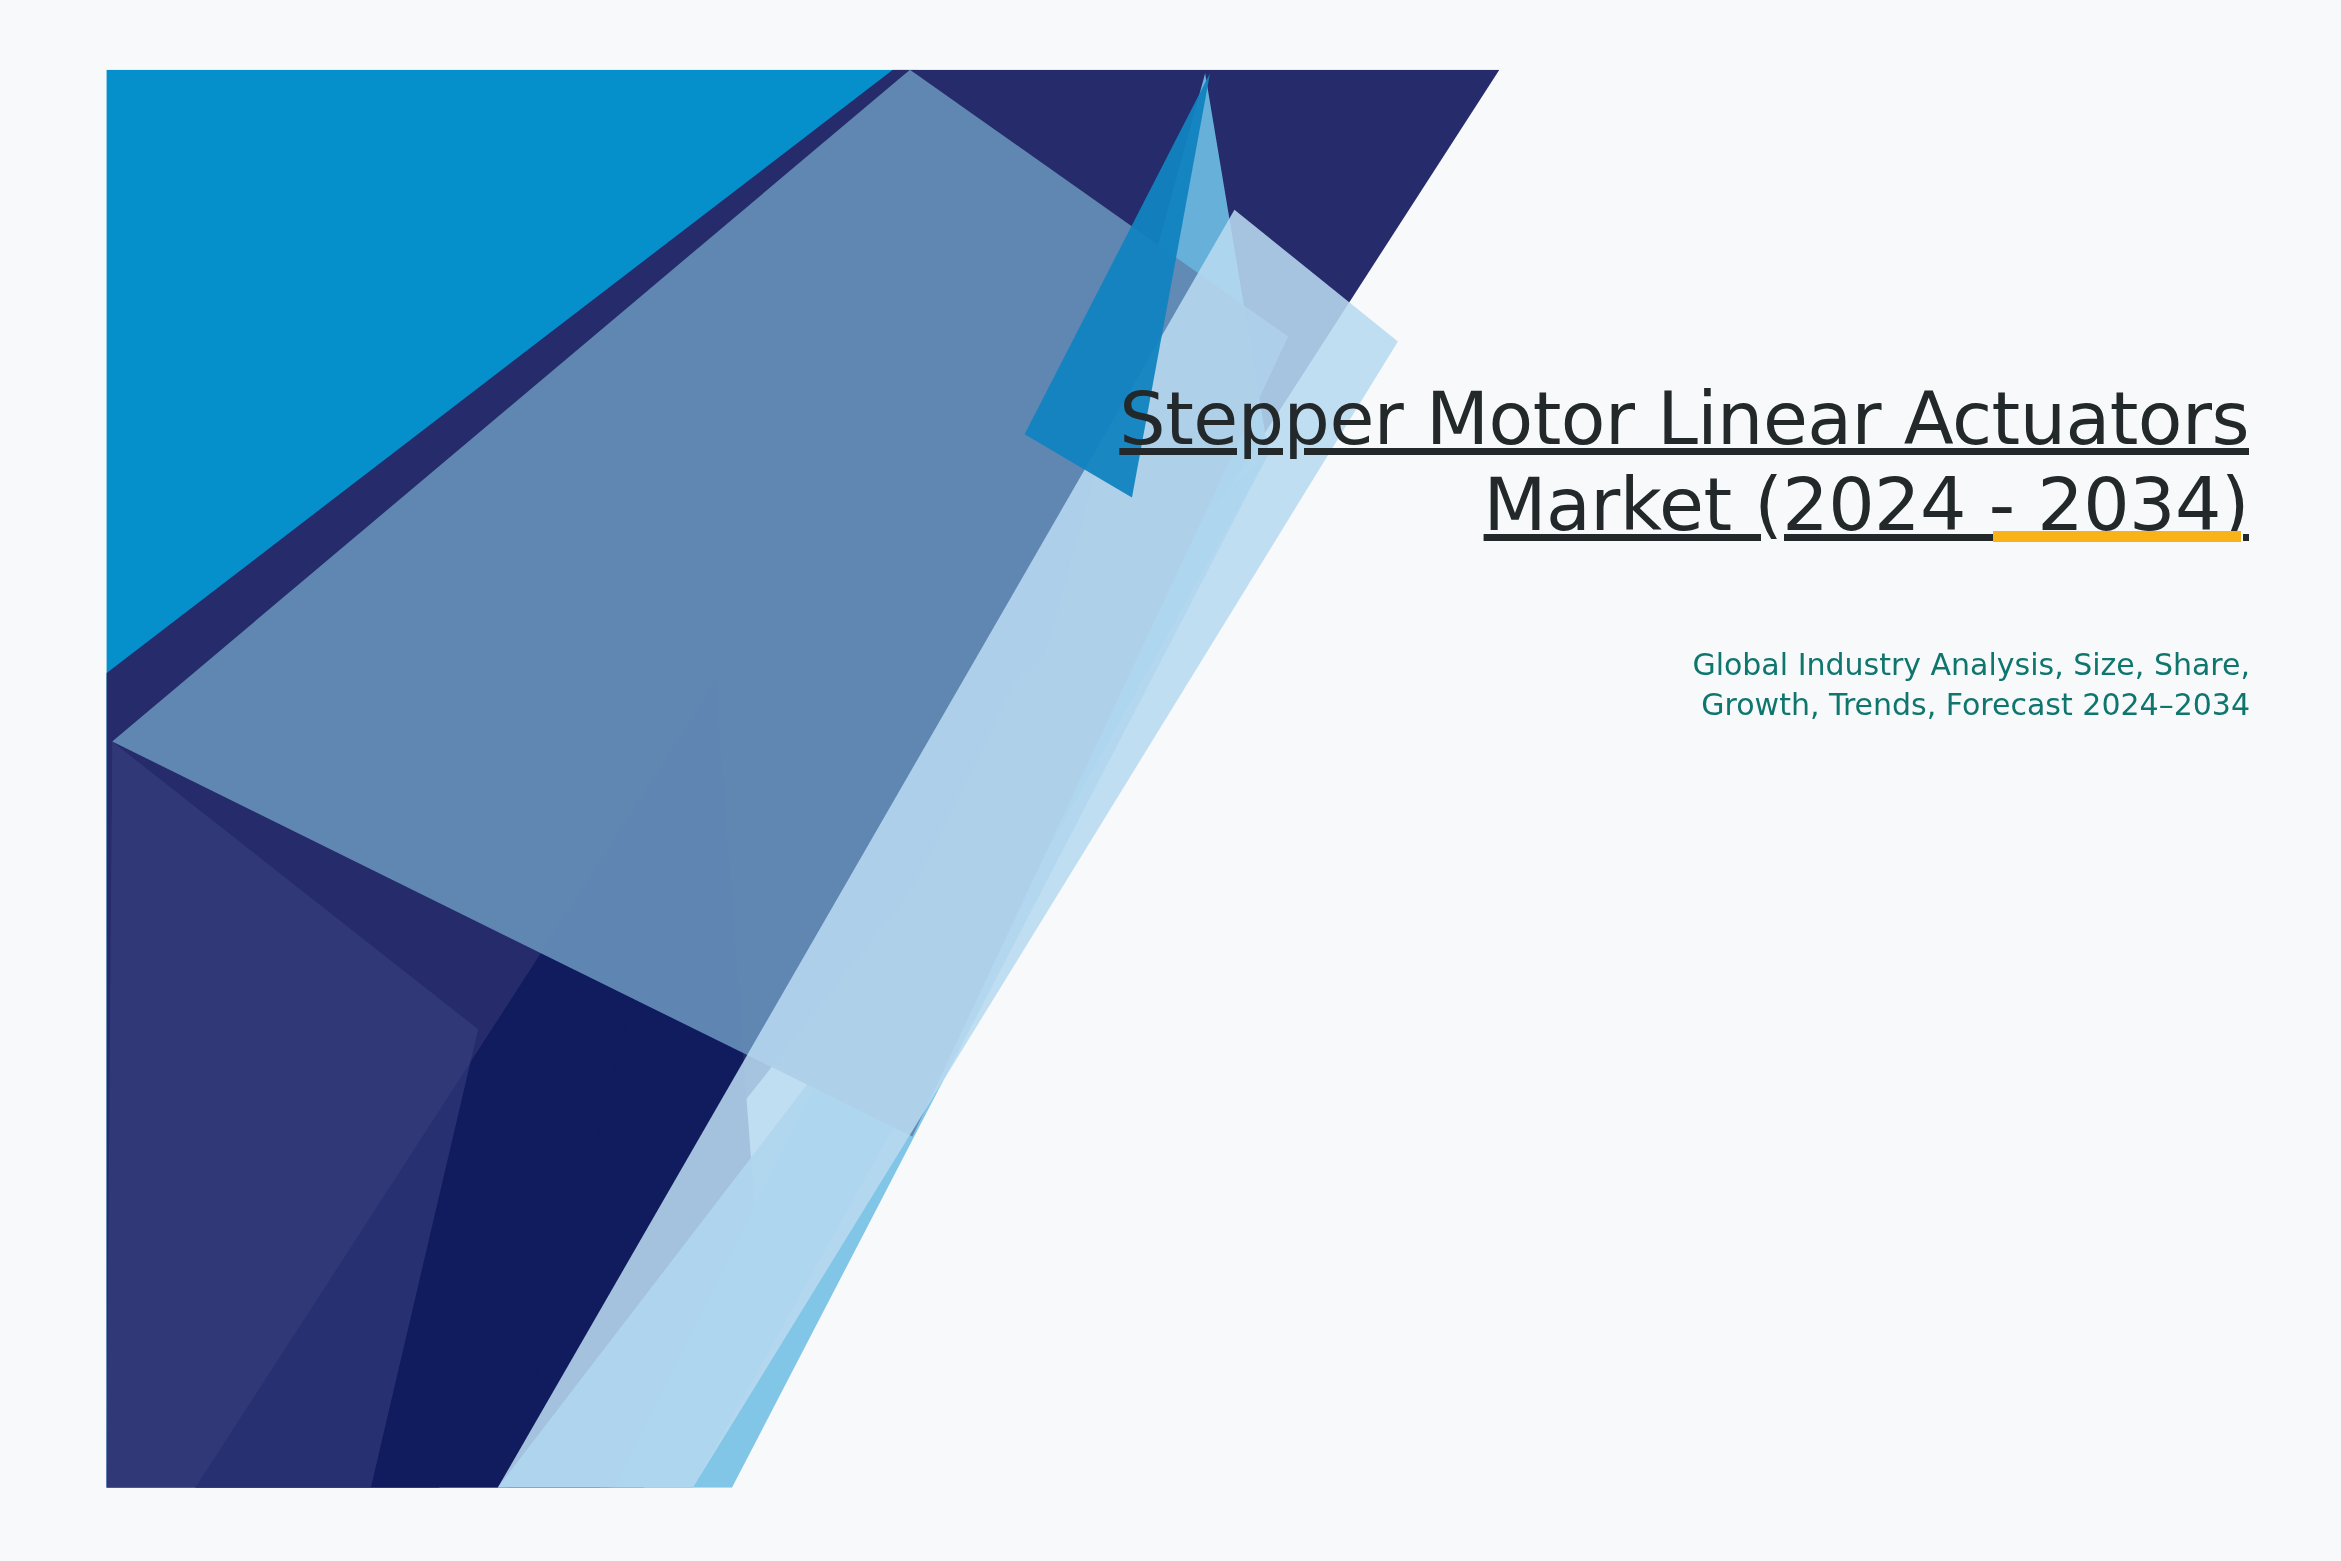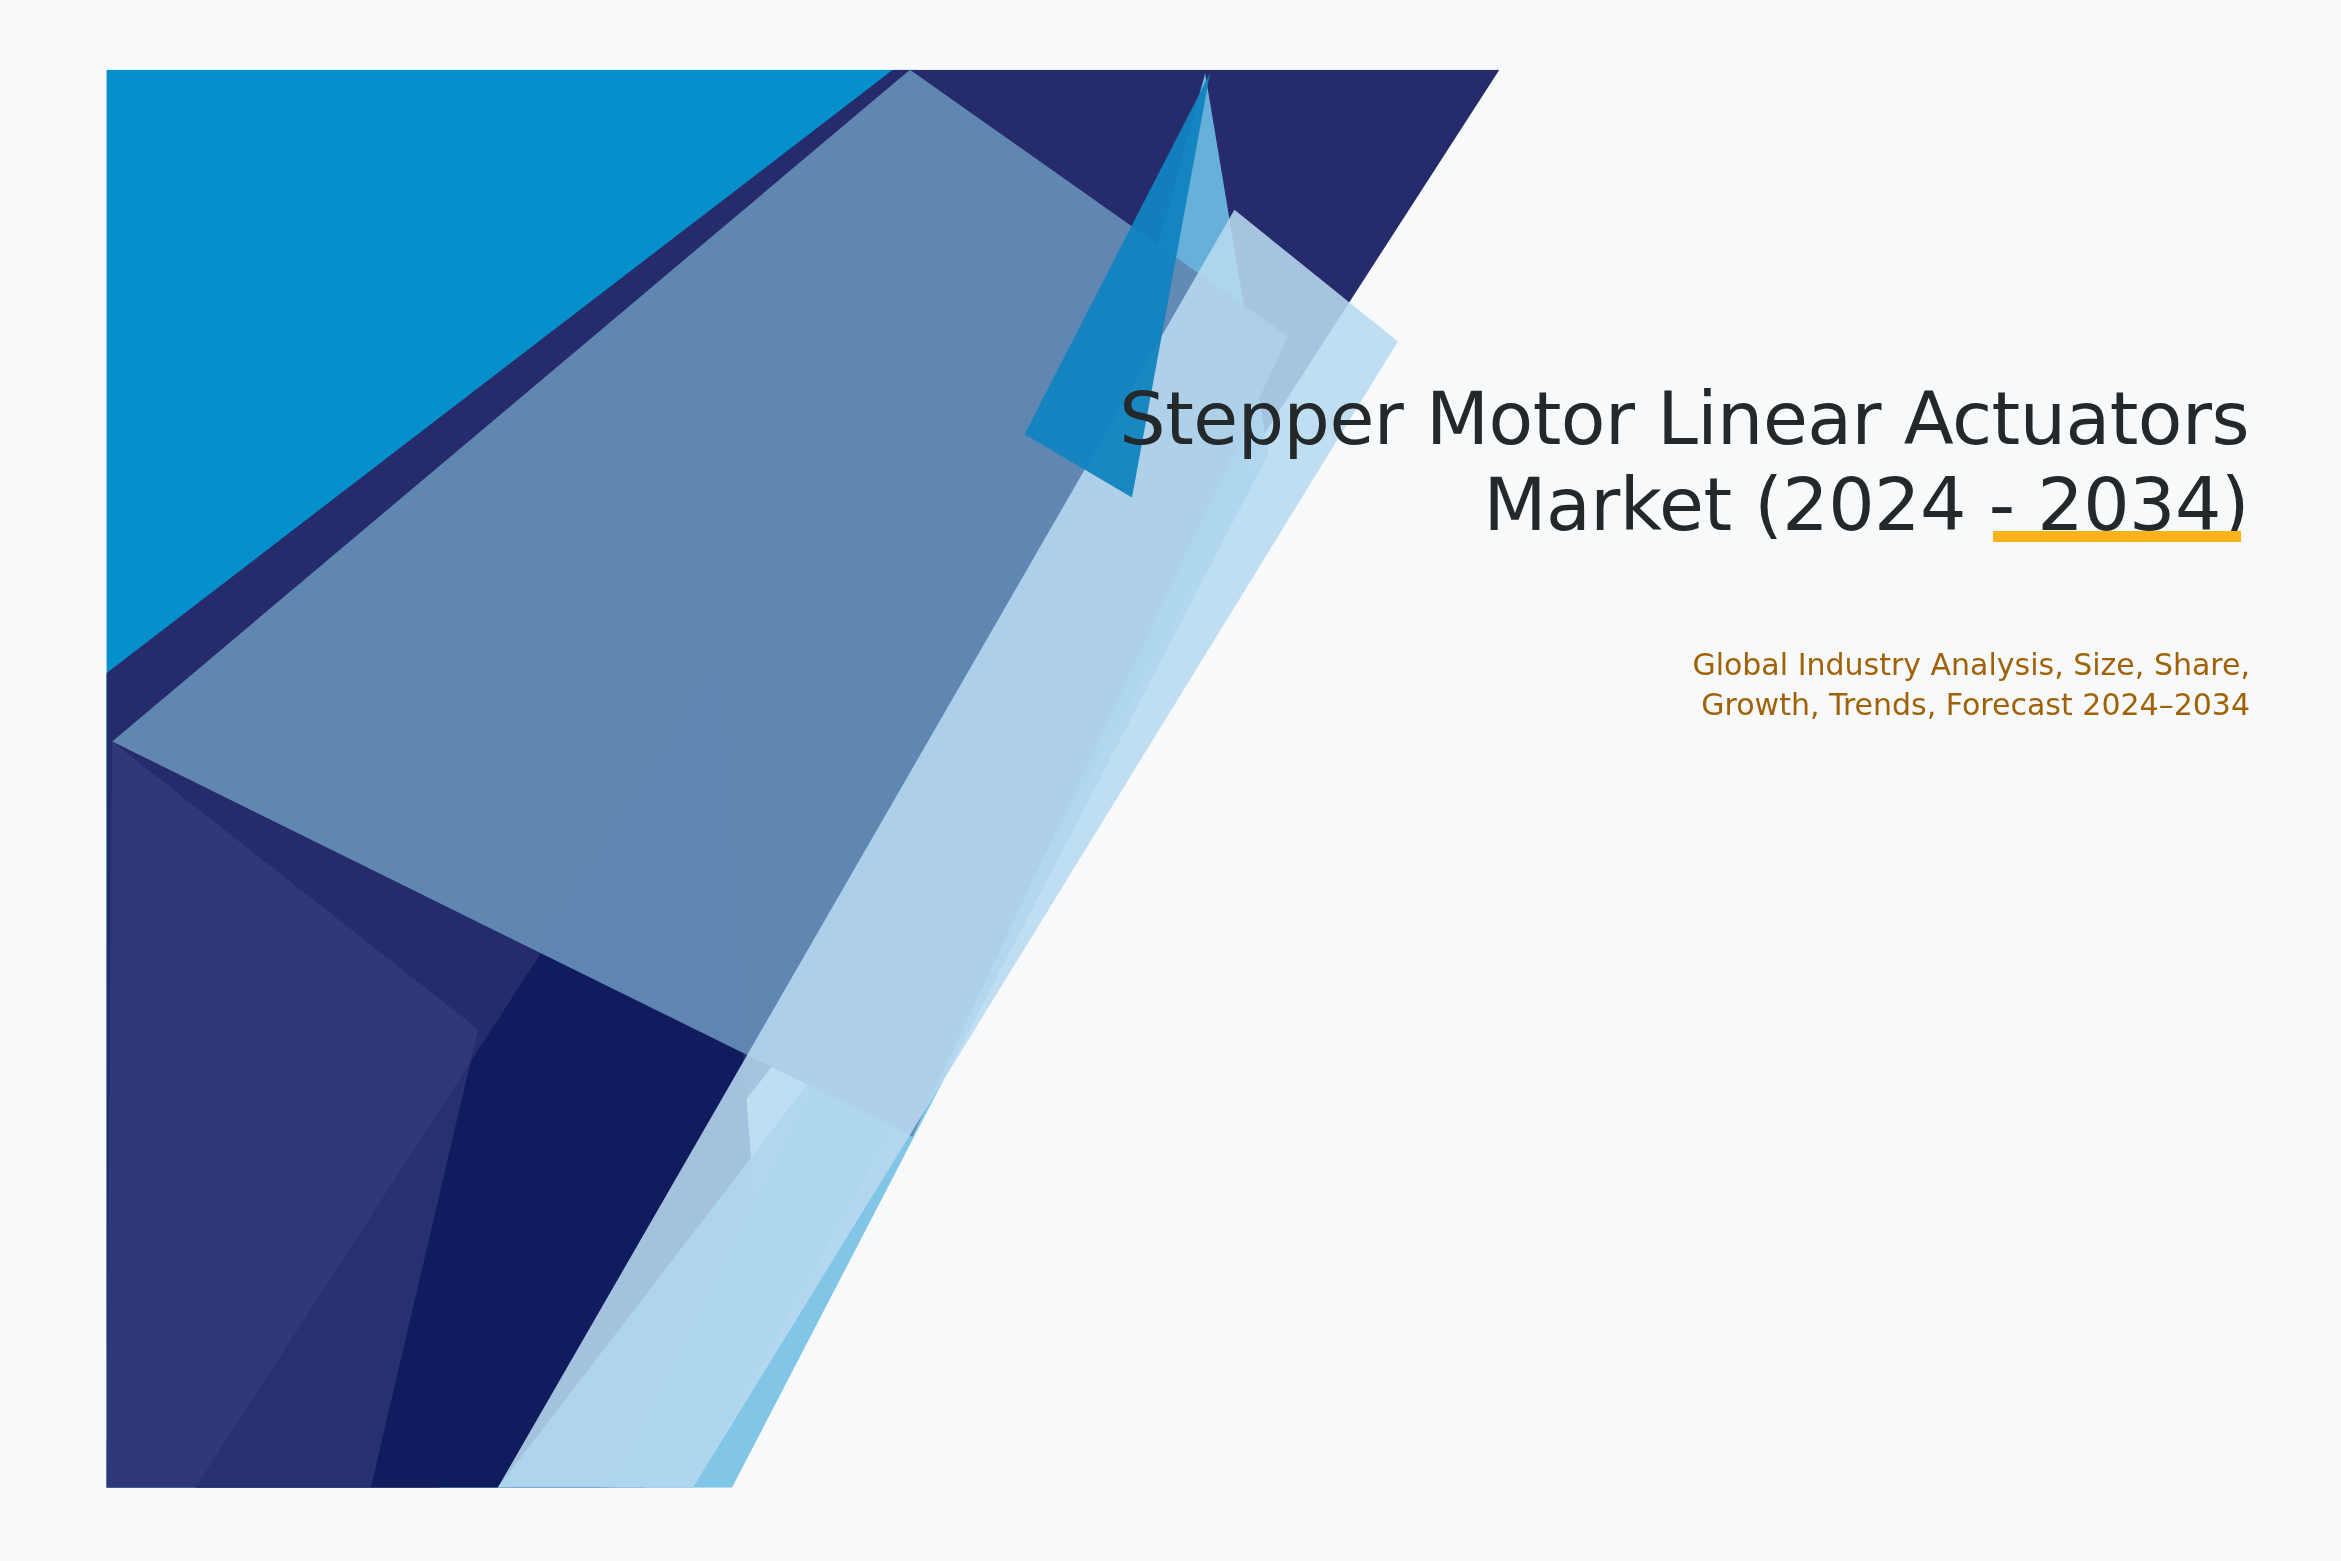--- a/index.html
+++ b/index.html
@@ -38,20 +38,21 @@
   .cover-title {
     font-size: 73px;
     line-height: 1.18;
     color: #23282b;
     font-weight: 400;
     letter-spacing: -0.5px;
     margin: 0;
     white-space: pre-line;
     position: relative;
     z-index: 6;
+    text-decoration: underline;
   }
   #title-underline {
     position: absolute;
     left: 1993px;
     top: 531px;
     width: 248px;
     height: 10.7px;
     background: #f9b318;
     z-index: 7;
   }
@@ -59,21 +60,21 @@
     position: absolute;
     left: 1269px;
     top: 645px;
     width: 981px;
     text-align: right;
     z-index: 5;
   }
   .cover-subtitle {
     font-size: 30px;
     line-height: 1.34;
-    color: #a16207;
+    color: #0f766e;
     font-weight: 400;
     margin: 0;
     white-space: pre-line;
   }
 </style>
 </head>
 <body>
 
 <div id="cover">
 

